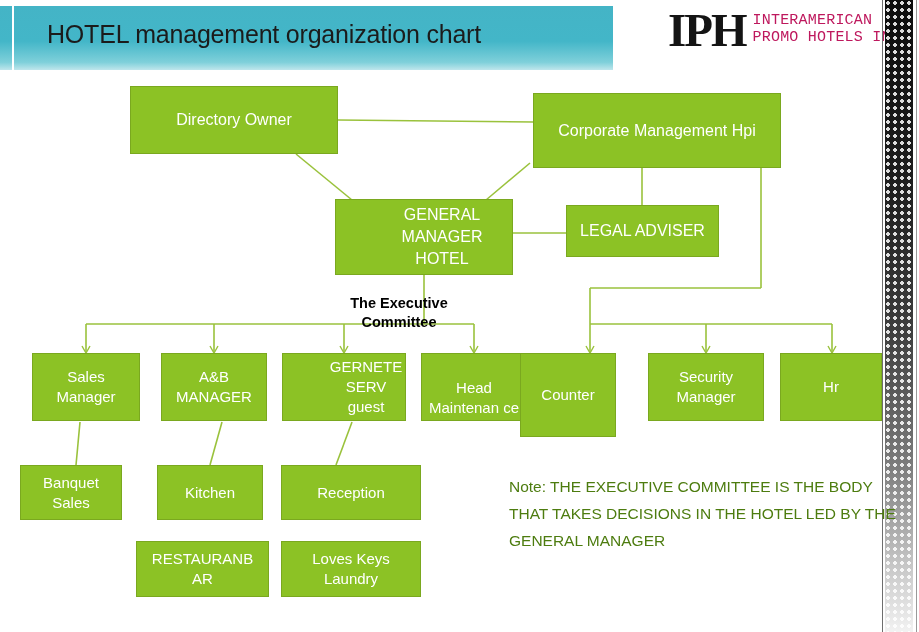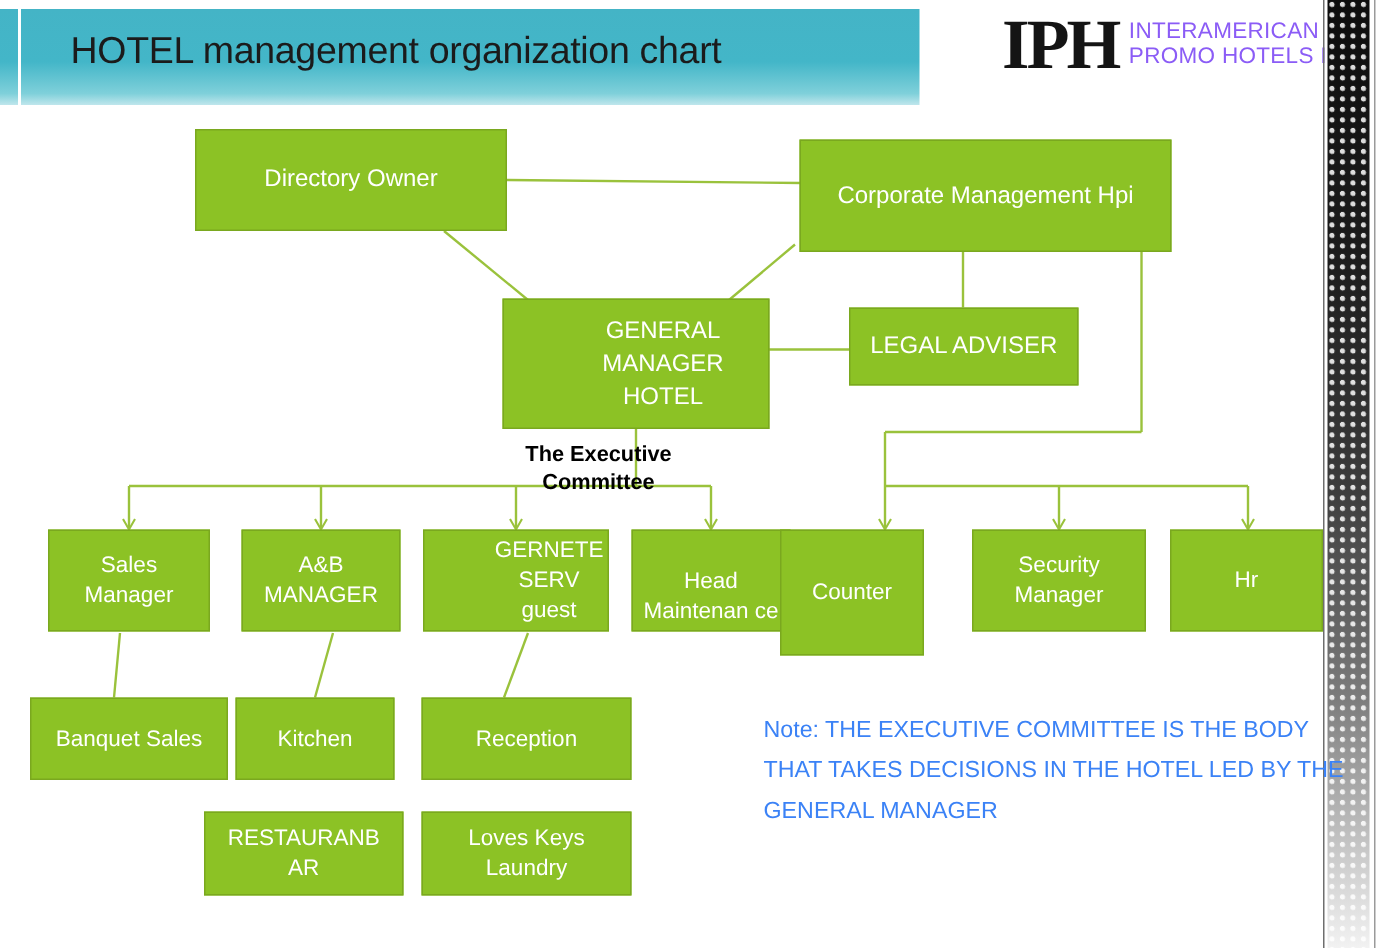--- a/index.html
+++ b/index.html
@@ -54,22 +54,22 @@
     font-family: "Liberation Serif", serif;
     font-weight: bold;
     font-size: 47px;
     line-height: 44px;
     color: #141414;
     letter-spacing: -2px;
   }
   #logo-words {
     margin-left: 7px;
     padding-top: 4px;
-    font-family: Liberation Sans, sans-serif;
-    color: #8b5cf6;
+    font-family: Liberation Mono, monospace;
+    color: #be185d;
     line-height: 17px;
   }
   .logo-line {
     font-size: 15px;
     letter-spacing: 0.2px;
     white-space: nowrap;
   }
   #logo-rule {
     position: absolute;
     left: 891px;
@@ -147,21 +147,21 @@
     line-height: 19px;
     color: #000000;
   }
   #note {
     position: absolute;
     left: 509px;
     top: 473px;
     width: 392px;
     font-size: 15.5px;
     line-height: 27px;
-    color: #3b82f6;
+    color: #4d7c0f;
   }
 </style>
 </head>
 <body>
 
 <div id="header-band"></div>
 <div id="header-divider"></div>
 <div id="page-title">HOTEL management organization chart</div>
 
 <div id="logo">
@@ -221,21 +221,21 @@
   </g>
 </svg>
 
 <div class="node big" style="left:130px; top:86px; width:208px; height:68px;">
   <span>Directory Owner</span>
 </div>
 <div class="node big" style="left:533px; top:93px; width:248px; height:75px;">
   <span>Corporate Management Hpi</span>
 </div>
 
-<div class="node big" style="left:335px; top:199px; width:178px; height:87px;padding-left:40px;">
+<div class="node big" style="left:335px; top:199px; width:178px; height:76px;padding-left:40px;">
   <span>GENERAL MANAGER HOTEL</span>
 </div>
 <div class="node big" style="left:566px; top:205px; width:153px; height:52px;">
   <span>LEGAL ADVISER</span>
 </div>
 
 <div id="exec-label">The Executive Committee</div>
 
 <div class="node" style="left:32px; top:353px; width:108px; height:68px;">
   <span>Sales Manager</span>
@@ -252,21 +252,21 @@
 <div class="node" style="left:520px; top:353px; width:96px; height:84px;">
   <span>Counter</span>
 </div>
 <div class="node" style="left:648px; top:353px; width:116px; height:68px;">
   <span>Security Manager</span>
 </div>
 <div class="node" style="left:780px; top:353px; width:102px; height:68px;">
   <span>Hr</span>
 </div>
 
-<div class="node" style="left:20px; top:465px; width:132px; height:55px;">
+<div class="node" style="left:20px; top:465px; width:102px; height:55px;">
   <span>Banquet Sales</span>
 </div>
 <div class="node" style="left:157px; top:465px; width:106px; height:55px;">
   <span>Kitchen</span>
 </div>
 <div class="node" style="left:281px; top:465px; width:140px; height:55px;">
   <span>Reception</span>
 </div>
 
 <div class="node" style="left:136px; top:541px; width:133px; height:56px;">

